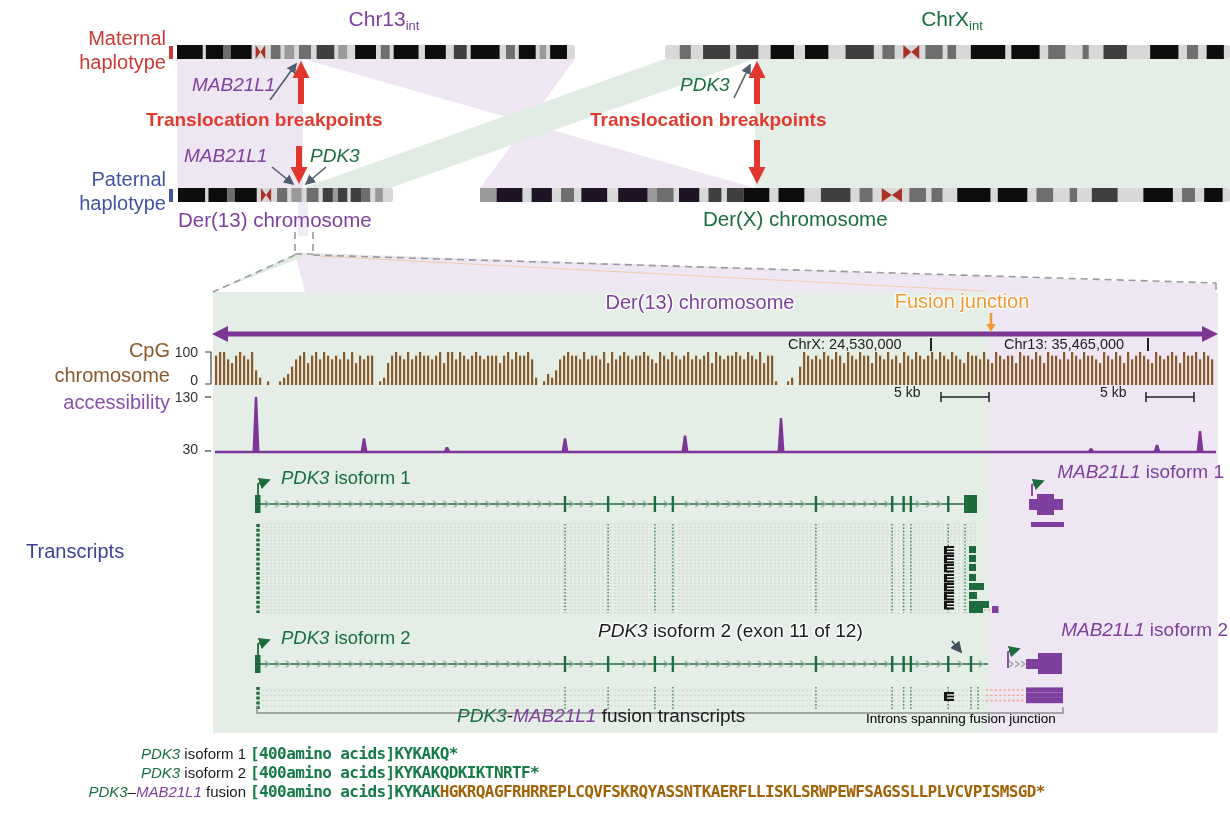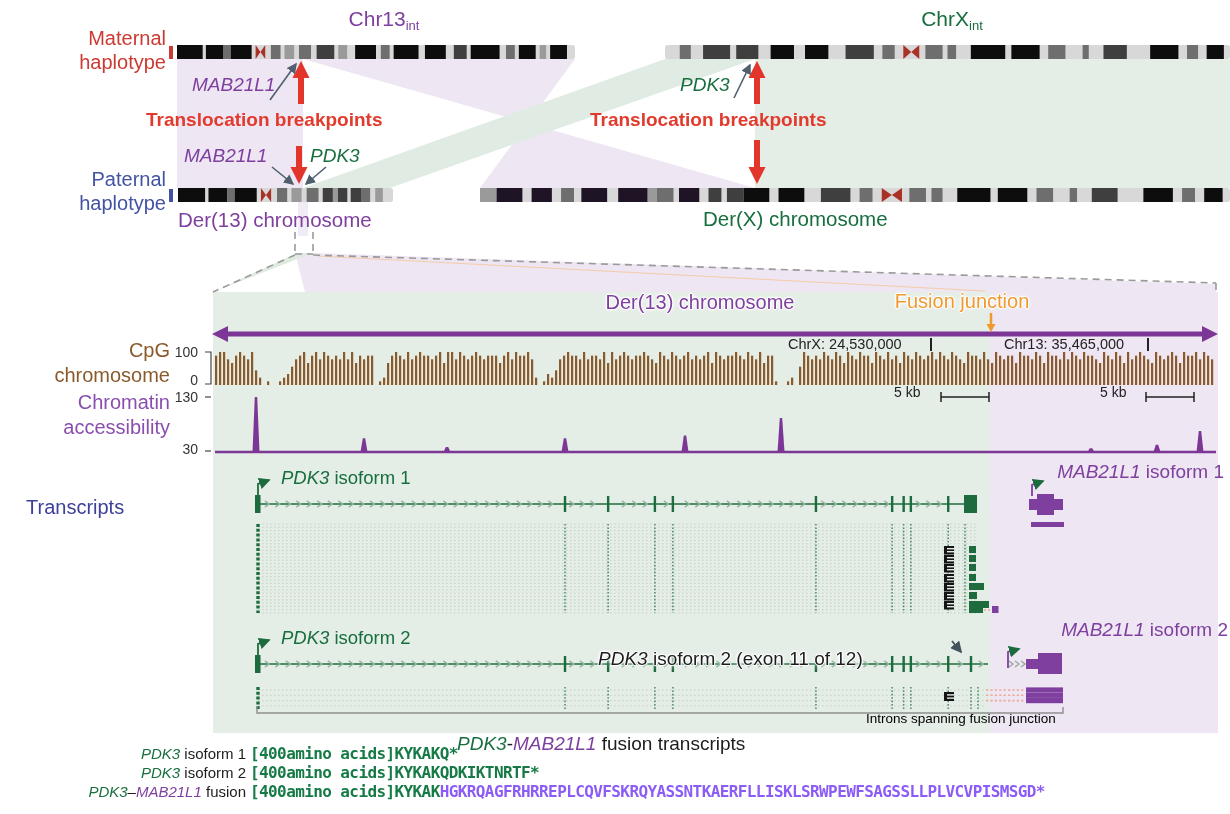--- a/index.html
+++ b/index.html
@@ -11,40 +11,40 @@
   .it{font-style:italic;}
   .red-t{color:#cb3a33;}
   .red2-t{color:#e23a2d;}
   .blue-t{color:#4353a4;}
   .purple-t{color:#7e3f9f;}
   .purplel-t{color:#8a4fae;}
   .green-t{color:#176e3e;}
   .orange-t{color:#f0992f;}
   .brown-t{color:#8a5a2b;}
   .salmon-t{color:#000000;}
-  .navy-t{color:#3c4199;}
-  .ink-t{color:#1c1c1c;margin-top:28px;}
+  .navy-t{color:#3c4199;margin-top:44px;}
+  .ink-t{color:#1c1c1c;}
   .halo{text-shadow:0 1px 0 #fff,0 -1px 0 #fff,1px 0 0 #fff,-1px 0 0 #fff,0 0 5px #fff,0 0 5px #fff;}
   .hap{font-size:20px;line-height:24px;text-align:right;width:136px;}
   .chr-title{font-size:21px;width:160px;text-align:center;}
   .gene-lab{font-size:19px;}
   .transloc{font-size:19px;font-weight:600;}
   .der-lab{font-size:20.5px;}
   .panel-lab{font-size:20px;text-align:center;}
   .coord{font-size:14.5px;color:#222;}
   .kb{font-size:14px;color:#222;}
   .axis-num{font-size:14px;color:#333;width:30px;text-align:right;}
   .track-lab{font-size:20px;line-height:25px;text-align:right;}
   .tx-lab{font-size:18.5px;}
   .prow{position:absolute;left:0;width:1230px;display:flex;align-items:baseline;height:19px;}
   .plabel{width:246px;text-align:right;font-size:15px;color:#1c1c1c;}
   .pmono{margin-left:4px;font-family:"DejaVu Sans Mono",monospace;font-weight:bold;
          font-size:16px;letter-spacing:-0.6px;}
   .mono-g{color:#157a46;}
-  .mono-p{color:#8b5cf6;text-align:right;}
+  .mono-p{color:#a16207;text-align:right;}
 </style>
 </head>
 <body>
 
 <div id="fig">
   <svg id="gfx" viewBox="0 0 1230 814">
       <defs>
         <marker id="aGray" viewBox="0 0 10 10" refX="8.5" refY="5" markerWidth="6.5" markerHeight="6.5" orient="auto-start-reverse">
           <path d="M0,0L10,5L0,10z" fill="#4f5f6d"></path>
         </marker>
@@ -766,21 +766,20 @@
   <div class="t kb" style="left:894px;top:384px">5 kb</div>
   <div class="t kb" style="left:1100px;top:384px">5 kb</div>
 
   <div class="t track-lab brown-t" style="left:10px;top:338px;width:160px">
     <div>CpG</div>
     <div>chromosome</div>
   </div>
   <div class="t axis-num" style="left:168px;top:344px">100</div>
   <div class="t axis-num" style="left:168px;top:372px">0</div>
   <div class="t track-lab purplel-t" style="left:0px;top:390px;width:170px">
-    <div>Chromatin</div>
     <div>accessibility</div>
   </div>
   <div class="t axis-num" style="left:162px;top:389px;width:36px">130</div>
   <div class="t axis-num" style="left:162px;top:441px;width:36px">30</div>
   <div class="t navy-t" style="left:26px;top:496px;font-size:20px">Transcripts</div>
 
   <div class="t tx-lab green-t" style="left:281px;top:467px"><span class="it">PDK3</span><span> isoform 1</span></div>
   <div class="t tx-lab purple-t" style="left:996px;top:461px;width:228px;text-align:right;font-size:19px"><span class="it">MAB21L1</span><span> isoform 1</span></div>
   <div class="t tx-lab green-t" style="left:281px;top:627px"><span class="it">PDK3</span><span> isoform 2</span></div>
   <div class="t ink-t halo" style="left:598px;top:620px;font-size:19px"><span class="it">PDK3</span><span> isoform 2 (exon 11 of 12)</span></div>

